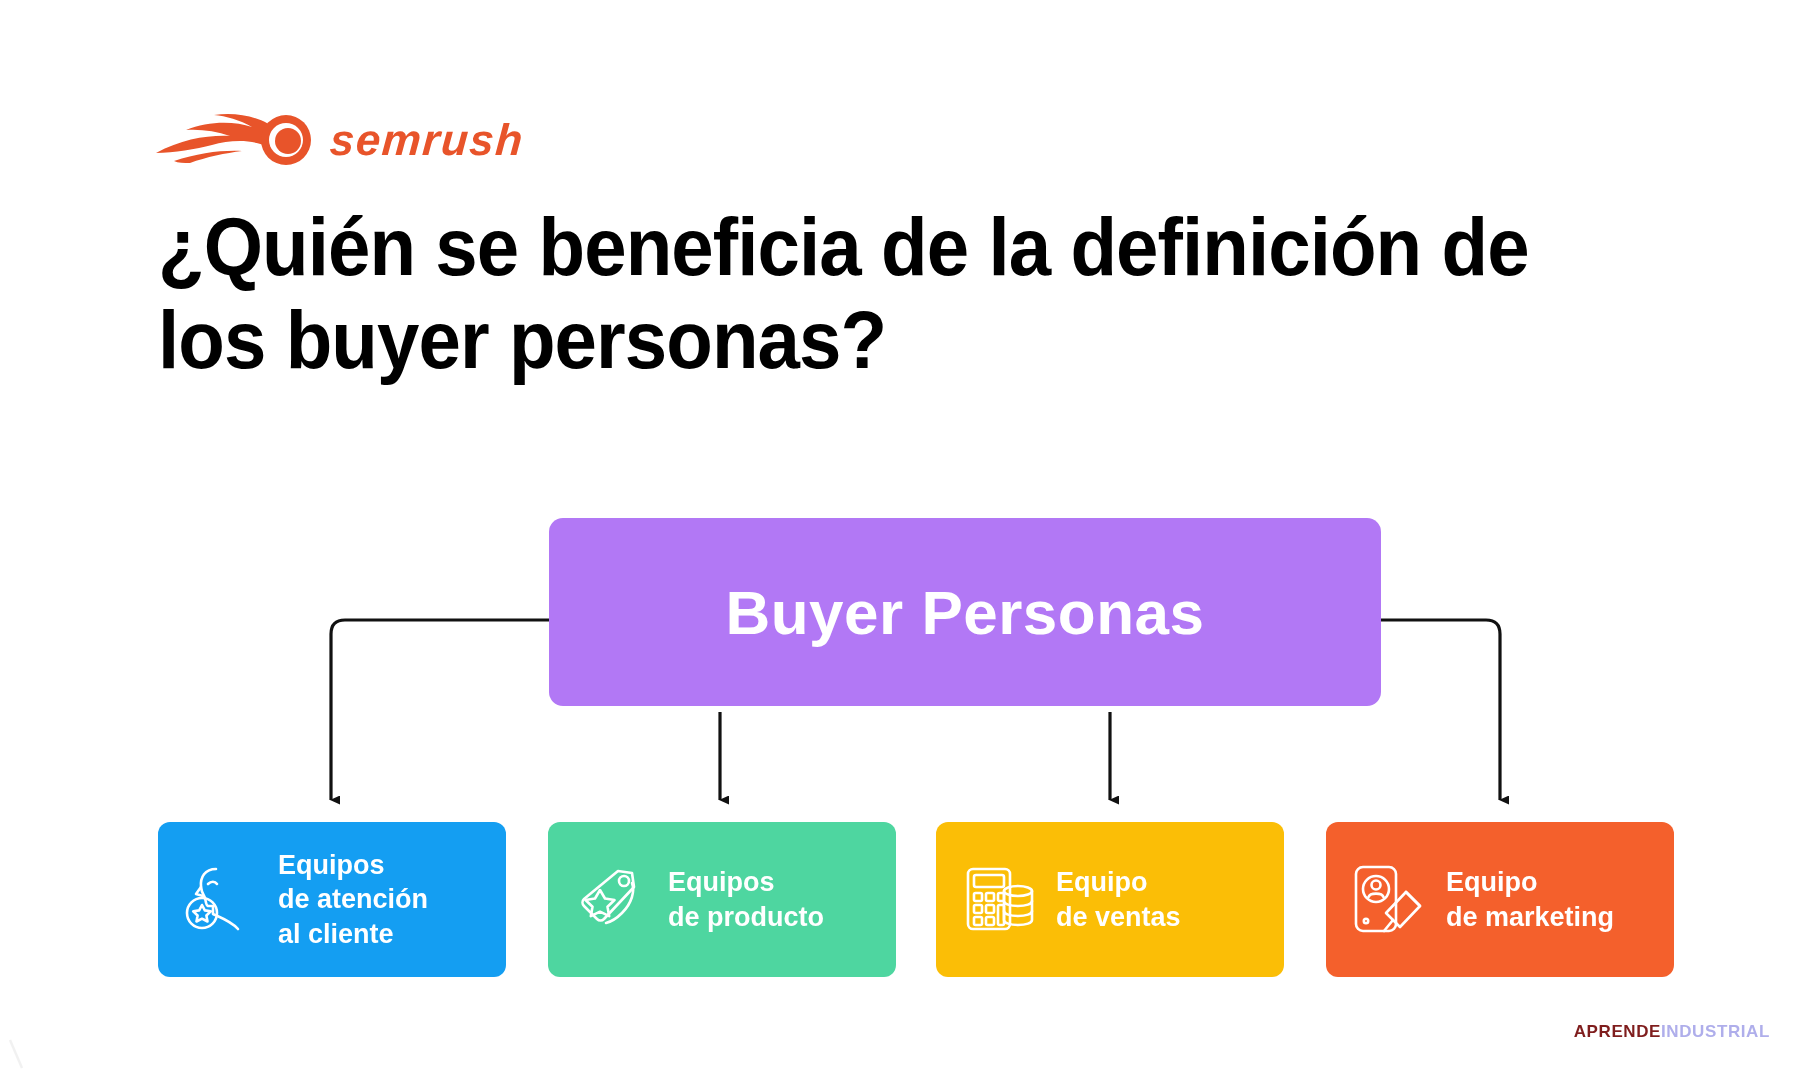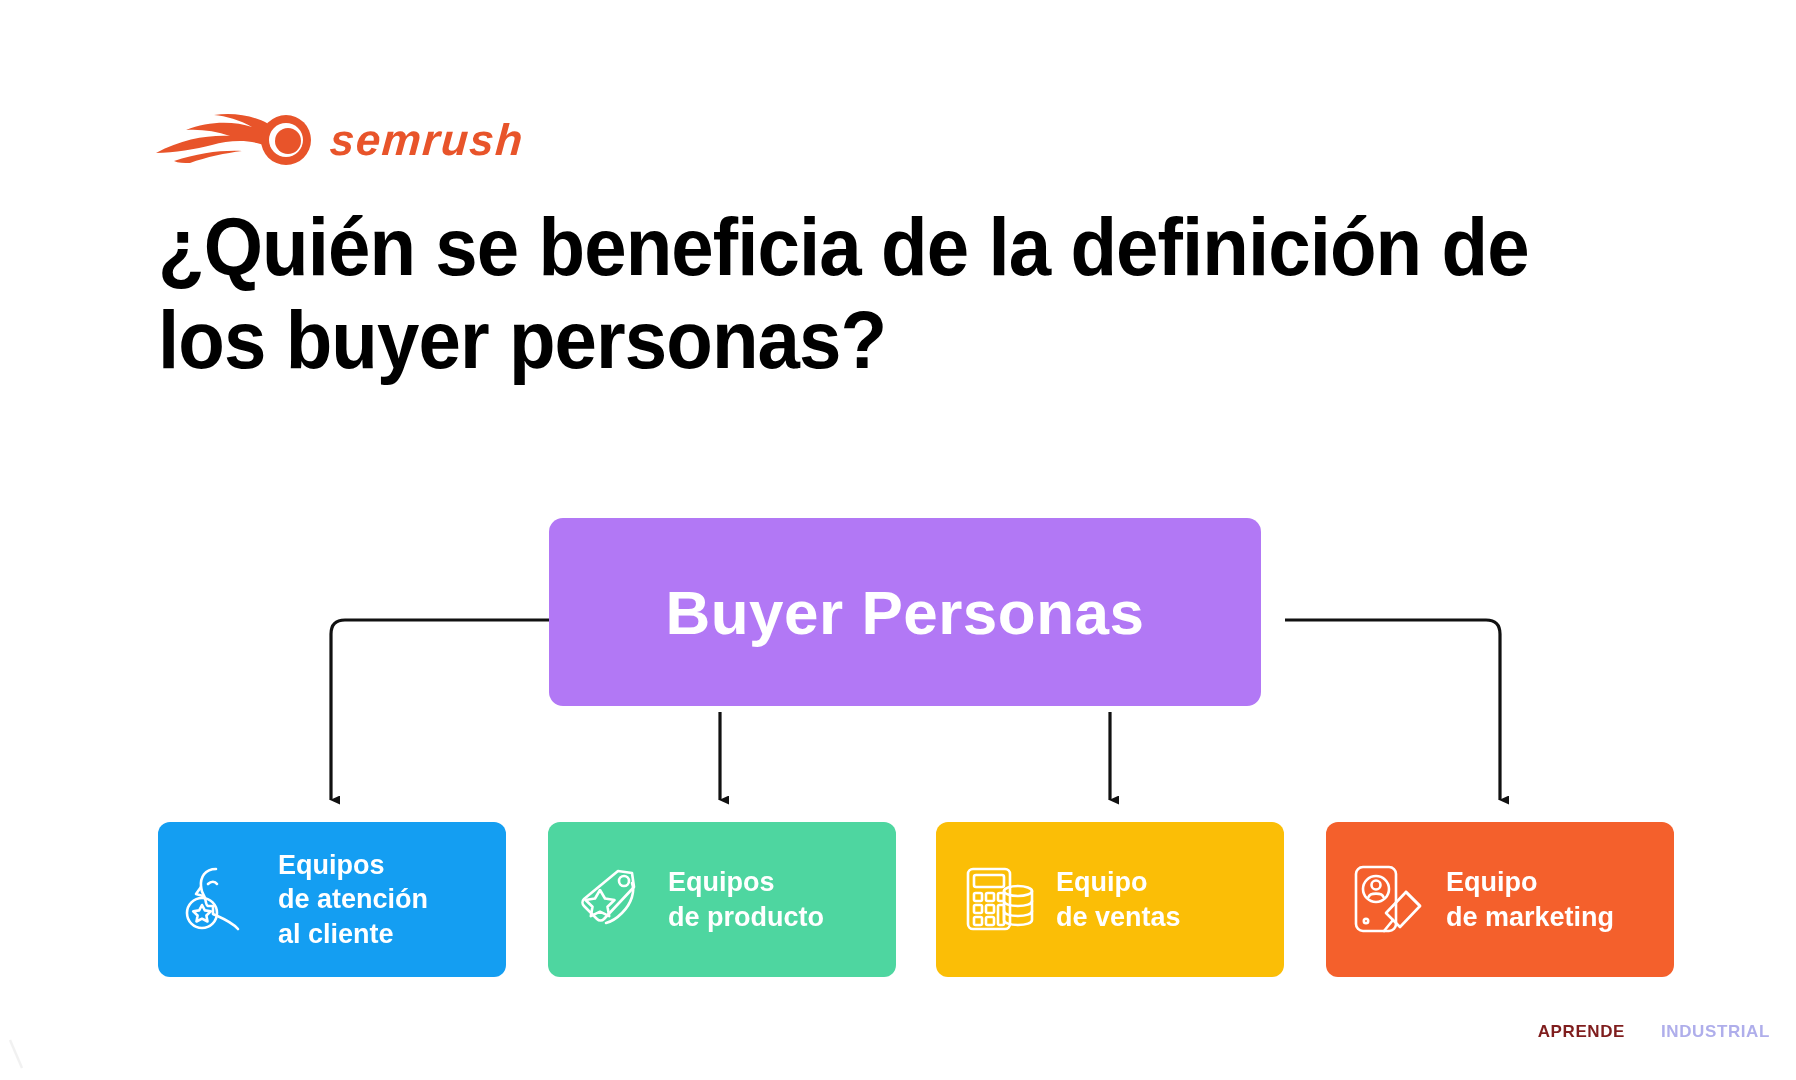--- a/index.html
+++ b/index.html
@@ -48,21 +48,21 @@
     transform:scaleX(0.93);
     transform-origin:left top;
   }
   #connector-layer { position:absolute; left:0; top:0; }
 
   
   #root-node {
     position:absolute;
     left:549px;
     top:518px;
-    width:712px;
+    width:832px;
     height:188px;
     border-radius:14px;
     background:#B278F5;
     display:flex;
     align-items:center;
     justify-content:center;
   }
   #root-node .root-label {
     color:#FFFFFF;
     font-size:62px;
@@ -101,21 +101,21 @@
   #watermark {
     position:absolute;
     right:26px;
     bottom:38px;
     font-size:17px;
     font-weight:bold;
     letter-spacing:0.6px;
     font-family:"Liberation Sans", sans-serif;
   }
   #watermark .wm-a { color:#7f1d1d; }
-  #watermark .wm-b { color:#AFAEEB;margin-left:36px; }
+  #watermark .wm-b { color:#AFAEEB; }
 
   #corner-mark {
     position:absolute;
     left:6px;
     bottom:8px;
     width:26px;
     height:34px;
     opacity:0.35;
   }
 </style>

